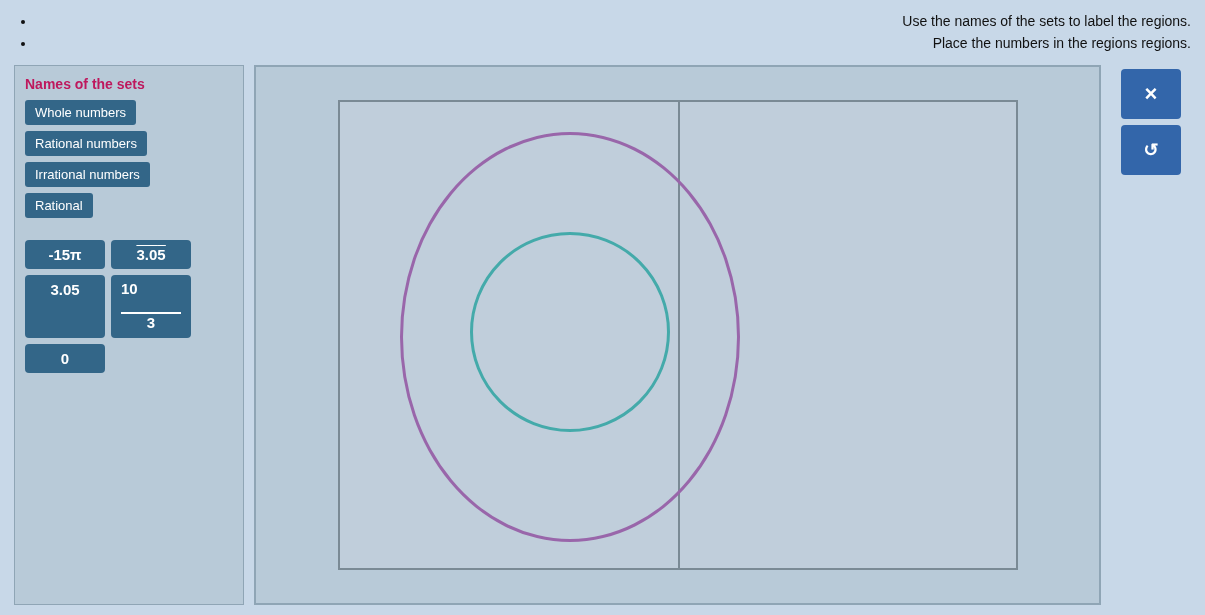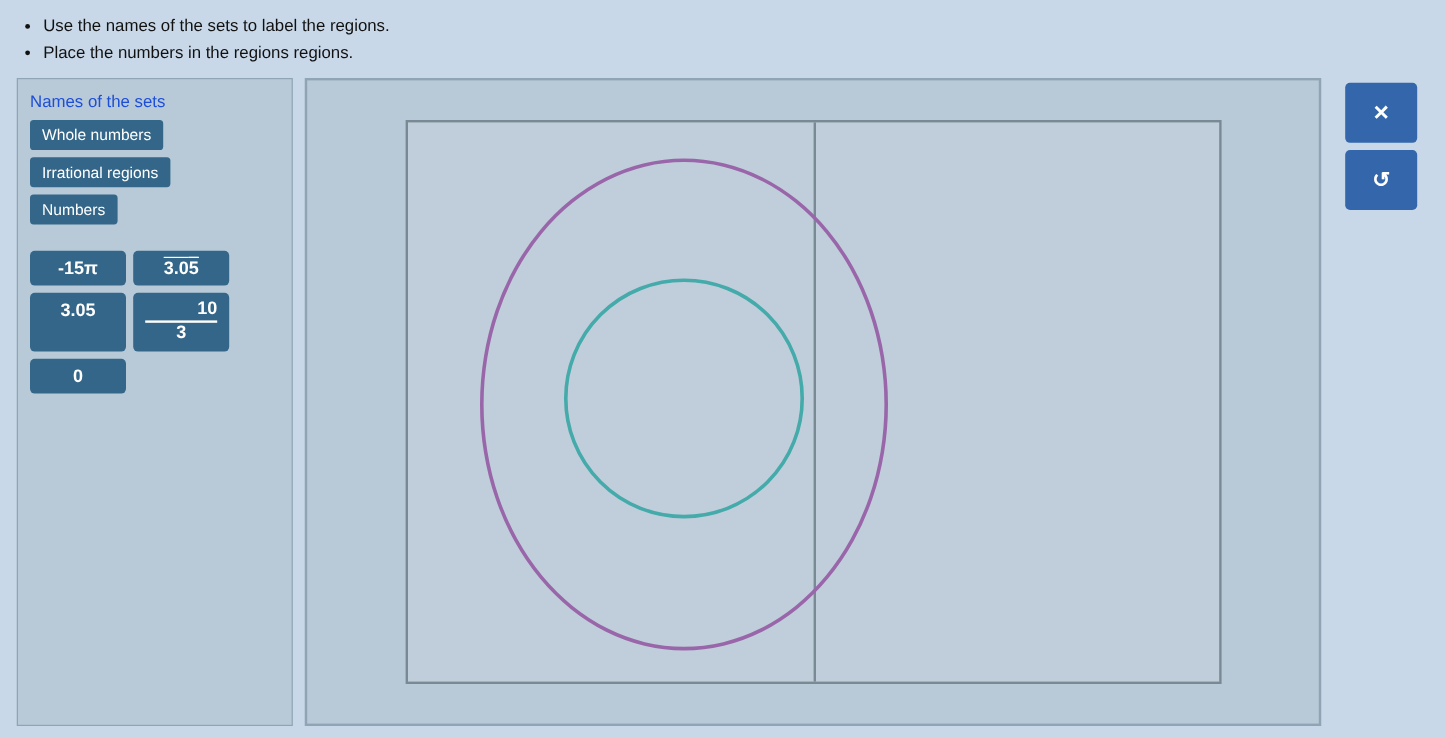--- a/index.html
+++ b/index.html
@@ -11,20 +11,21 @@
       width: 1205px;
       height: 615px;
       overflow: hidden;
       display: flex;
       flex-direction: column;
       padding: 10px 14px;
     }
 
     .instructions {
       margin-bottom: 10px;
+      text-align: right;
     }
 
     .instructions ul {
       list-style: disc;
       padding-left: 22px;
     }
 
     .instructions li {
       font-size: 14px;
       color: #111;
@@ -46,22 +47,22 @@
       width: 230px;
       min-width: 230px;
       padding: 10px;
       display: flex;
       flex-direction: column;
       gap: 4px;
     }
 
     .section-title {
       font-size: 14px;
-      font-weight: normal;
-      color: #1d4ed8;
+      font-weight: bold;
+      color: #be185d;
       margin-bottom: 4px;
     }
 
     .set-label-btn {
       display: inline-block;
       background: #336688;
       color: #fff;
       border: none;
       border-radius: 3px;
       padding: 5px 10px;
@@ -100,22 +101,22 @@
     .fraction-tile {
       display: flex;
       flex-direction: column;
       align-items: center;
       line-height: 1.1;
     }
 
     .fraction-tile .numerator {
       border-bottom: 2px solid #fff;
       width: 100%;
-      text-align: right;
-      padding-bottom: 1px;
+      text-align: left;
+      padding-bottom: 15px;
     }
 
     .fraction-tile .denominator {
       padding-top: 1px;
     }
 
     .overline-text {
       text-decoration: overline;
     }
 
@@ -211,22 +212,23 @@
     <li>Place the numbers in the regions regions.</li>
   </ul>
 </div>
 
 <div class="main-area">
 
   <div class="left-panel">
     <div class="section-title">Names of the sets</div>
 
     <button class="set-label-btn">Whole numbers</button>
-    <button class="set-label-btn">Irrational regions</button>
-    <button class="set-label-btn">Numbers</button>
+    <button class="set-label-btn">Rational numbers</button>
+    <button class="set-label-btn">Irrational numbers</button>
+    <button class="set-label-btn">Rational</button>
 
     <div class="numbers-section">
       <div class="numbers-grid">
         <div class="number-tile">
           <span>-15π</span>
         </div>
         <div class="number-tile">
           <span class="overline-text">3.0<span style="text-decoration:overline;">5</span></span>
         </div>
         <div class="number-tile">

